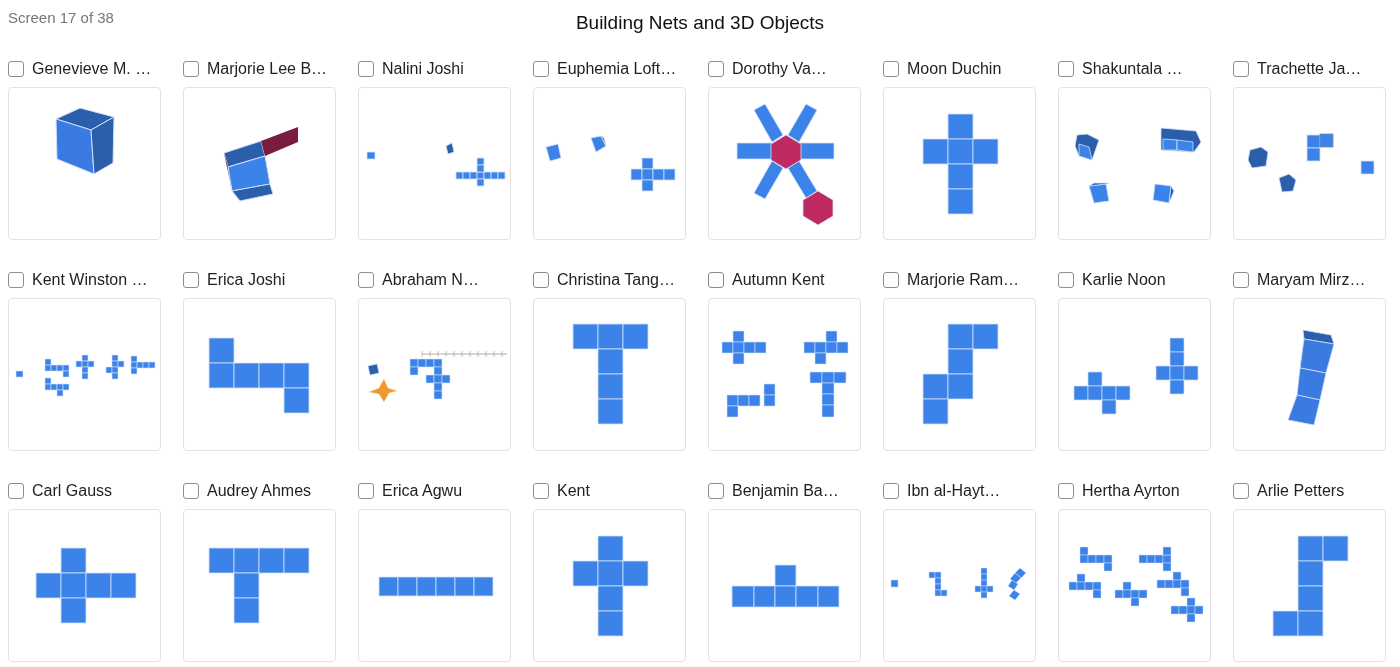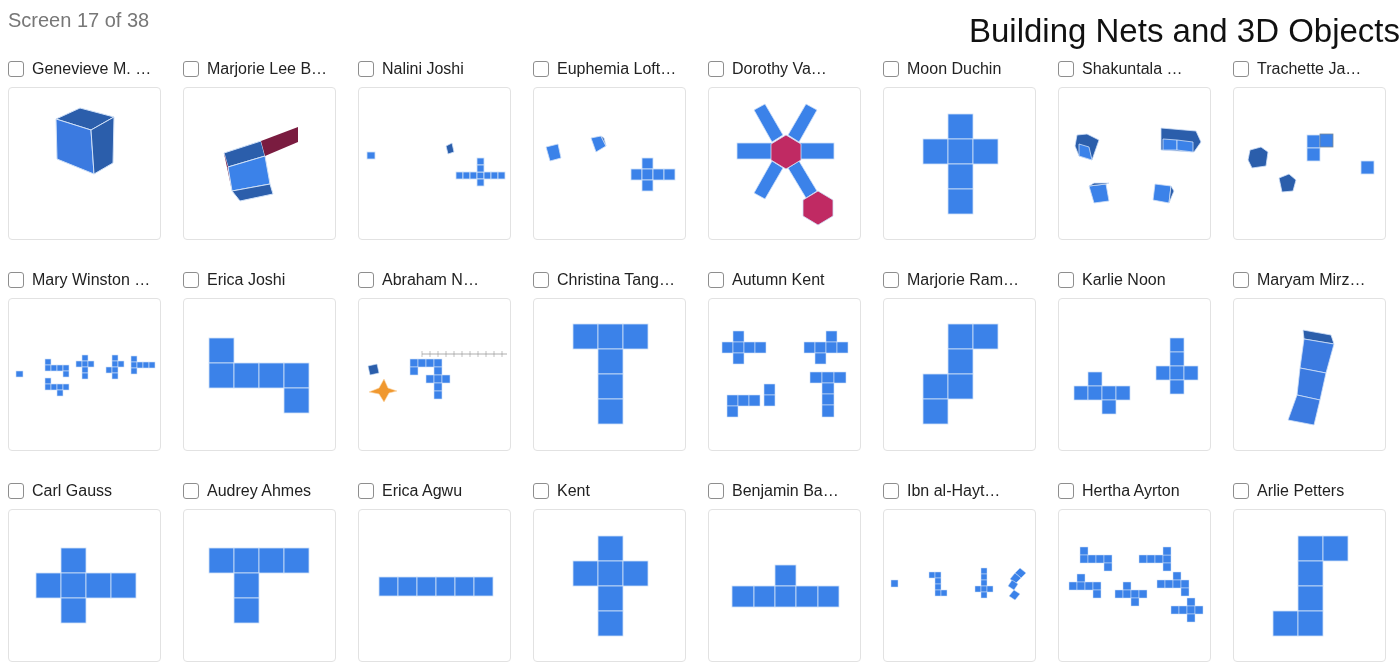--- a/index.html
+++ b/index.html
@@ -1,20 +1,20 @@
 <!DOCTYPE html>
 <html><head>
 <meta charset="utf-8">
 <style>
   html, body { margin: 0; padding: 0; background: #ffffff; }
   body { width: 1400px; height: 667px; position: relative; overflow: hidden;
          font-family: "Liberation Sans", sans-serif; color: #222; }
-  .screen-counter { position: absolute; left: 8px; top: 9px; font-size: 20px; color: #777; }
-  .page-title { position: absolute; left: 0; right: 0; top: 6px; text-align: right;
-                font-size: 33px; color: #111; font-weight: normal; margin-top: 6px; }
+  .screen-counter { position: absolute; left: 8px; top: 9px; font-size: 15px; color: #777; }
+  .page-title { position: absolute; left: 0; right: 0; top: 6px; text-align: center;
+                font-size: 19px; color: #111; font-weight: normal; margin-top: 6px; }
   .grid { position: absolute; left: 0; top: 0; width: 1168px; height: 667px; }
   .card { position: absolute; width: 156px; }
   .card-head { position: absolute; left: 0; top: 0; height: 22px; display: flex; align-items: center; white-space: nowrap; }
   .checkbox { width: 16px; height: 16px; border: 1px solid #8e8e8e; border-radius: 3px; background: #fff;
               box-sizing: border-box; margin-left: 8px; margin-right: 8px; cursor: pointer; flex: none; }
   .student-name { font-size: 16px; color: #222; }
   .thumb { position: absolute; left: 8px; top: 29px; width: 153px; height: 153px; border: 1px solid #e2e2e2;
            border-radius: 4px; box-sizing: border-box; background: #fff; overflow: hidden; cursor: pointer; }
   .thumb svg { position: absolute; left: 0; top: 0; width: 153px; height: 153px; }
 </style>
@@ -184,21 +184,21 @@
           <rect x="73" y="60" width="13" height="13"></rect>
           <rect x="127" y="73" width="13" height="13"></rect>
         </g>
       </svg>
     </div>
   </div>
 
   <div class="card" style="left:0;top:269px">
     <div class="card-head">
         <div class="checkbox"></div>
-        <span class="student-name">Mary Winston …</span>
+        <span class="student-name">Kent Winston …</span>
       </div>
     <div class="thumb">
       <svg viewBox="0 0 153 153">
         <g fill="#3b82e9" stroke="#cfe0f7" stroke-width="0.6">
           <rect x="7" y="72" width="7" height="6"></rect>
           <rect x="36" y="60" width="6" height="6"></rect>
             <rect x="36" y="66" width="6" height="6"></rect>
             <rect x="42" y="66" width="6" height="6"></rect>
             <rect x="48" y="66" width="6" height="6"></rect>
             <rect x="54" y="66" width="6" height="6"></rect>

